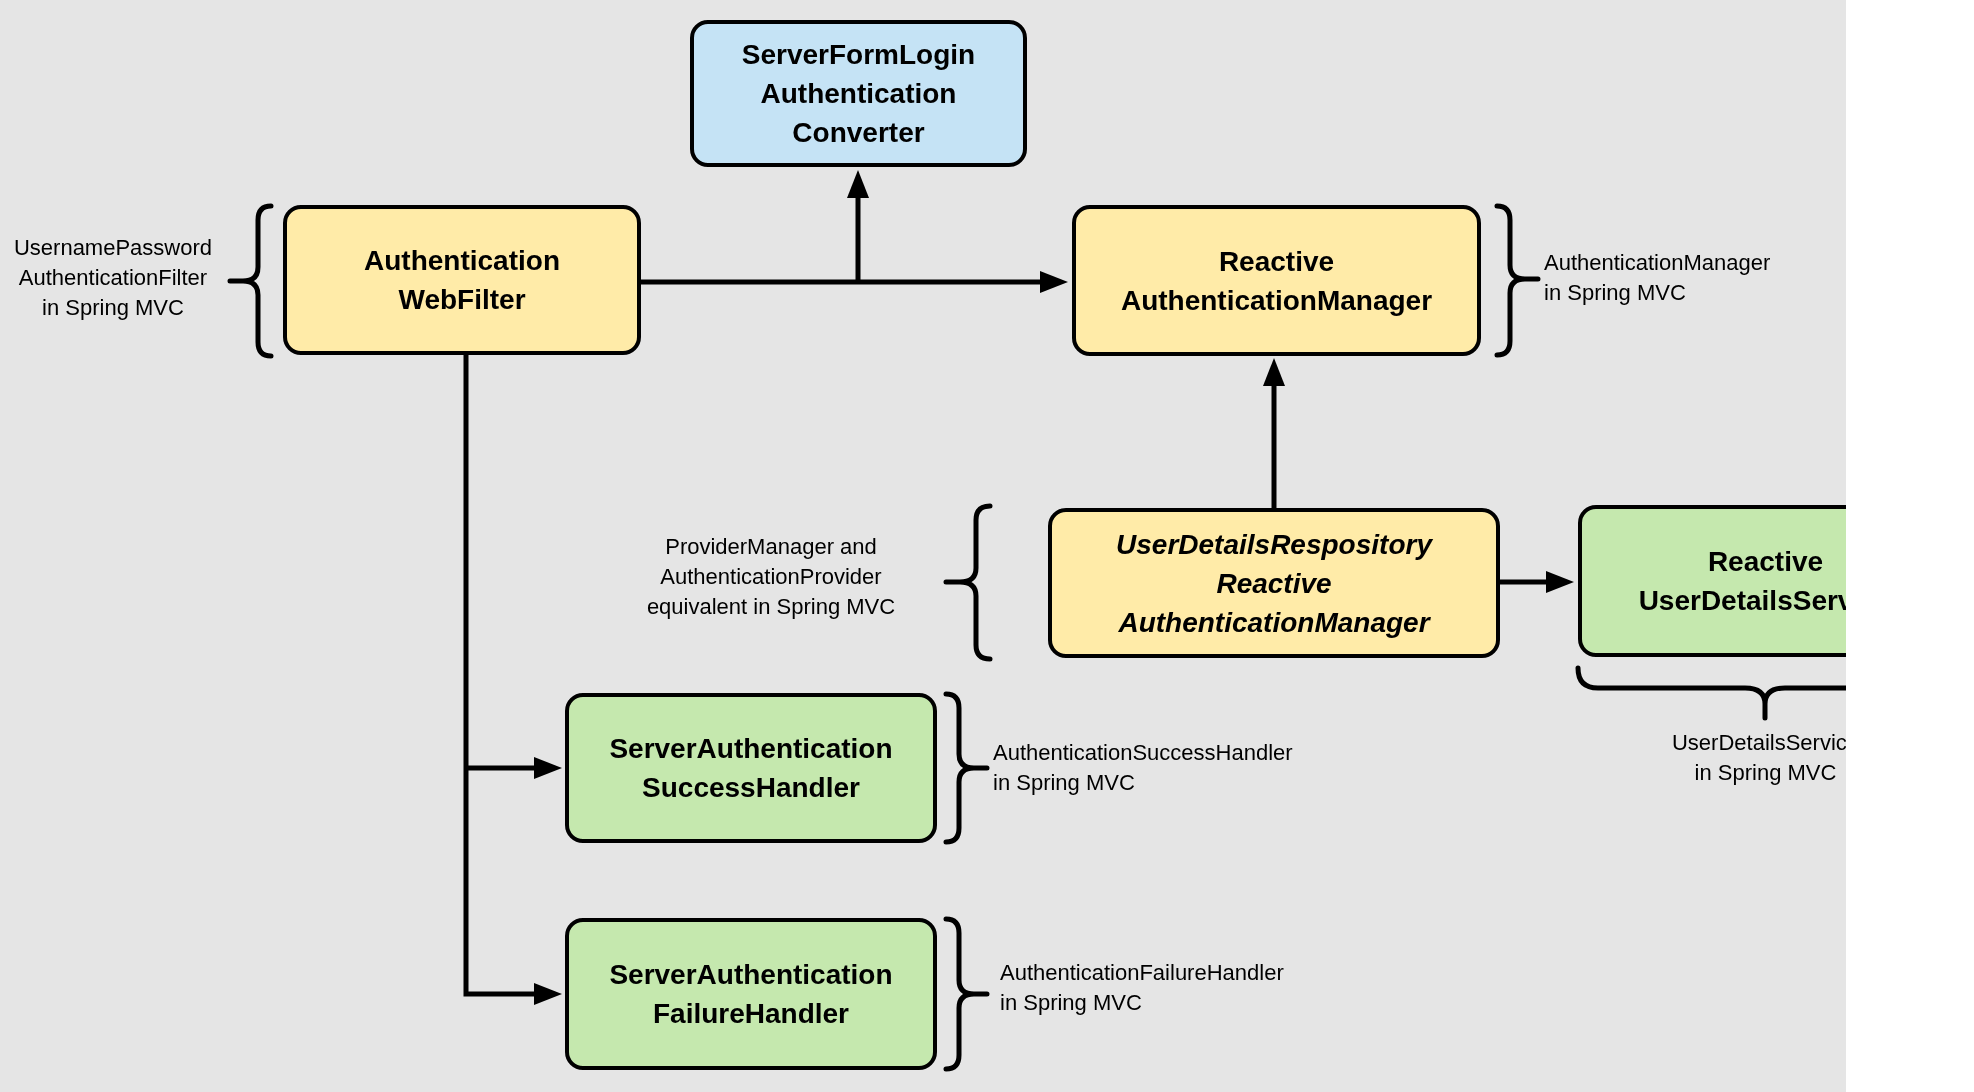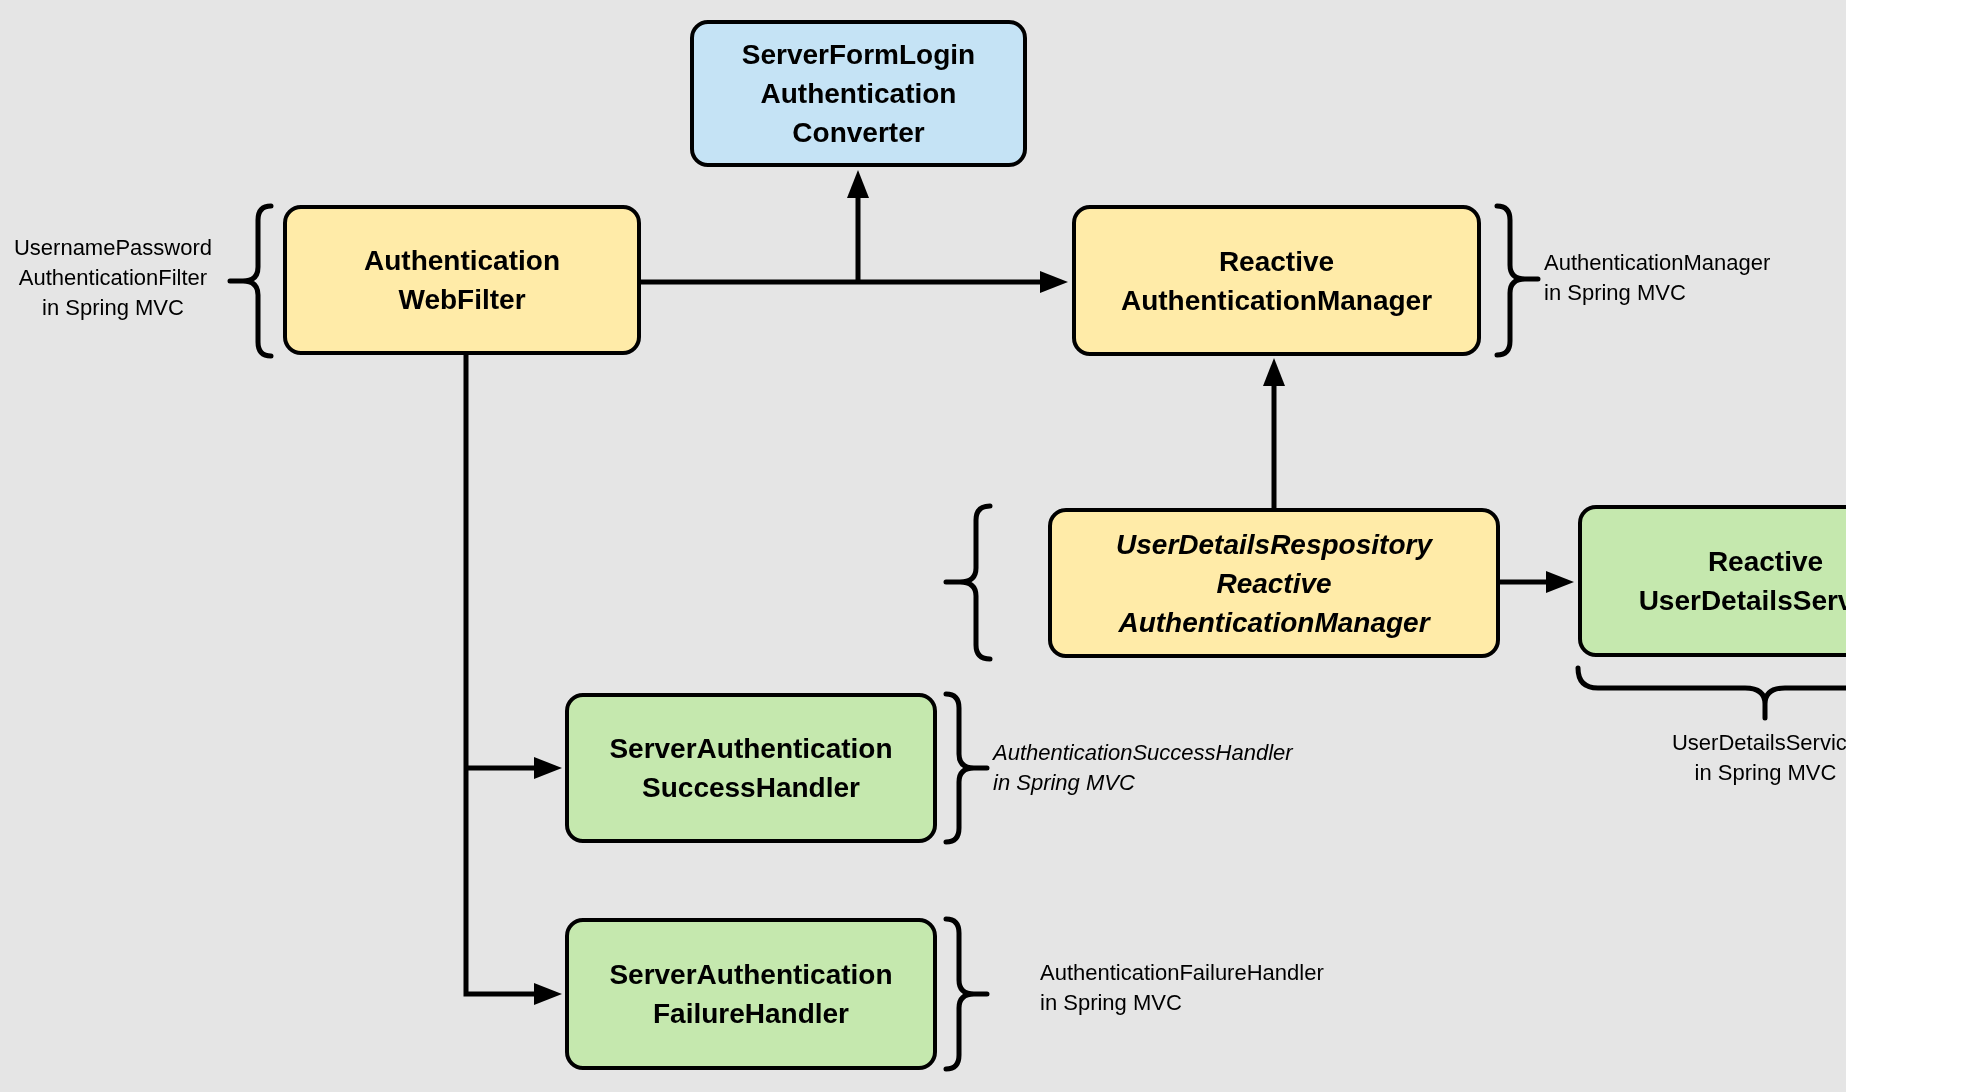--- a/index.html
+++ b/index.html
@@ -111,23 +111,26 @@
 FailureHandler</span>
   </div>
 
   <div class="ann right" style="left:0px; top:233px; width:226px;">UsernamePassword
 AuthenticationFilter
 in Spring MVC</div>
 
   <div class="ann left" style="left:1544px; top:248px; width:400px;">AuthenticationManager
 in Spring MVC</div>
 
+  <div class="ann right" style="left:600px; top:532px; width:342px;">ProviderManager and
+AuthenticationProvider
+equivalent in Spring MVC</div>
 
-  <div class="ann left" style="left:993px; top:738px; width:420px;font-style:italic;">AuthenticationSuccessHandler
+  <div class="ann left" style="left:993px; top:738px; width:420px;">AuthenticationSuccessHandler
 in Spring MVC</div>
 
-  <div class="ann left" style="left:1040px; top:958px; width:420px;">AuthenticationFailureHandler
+  <div class="ann left" style="left:1000px; top:958px; width:420px;">AuthenticationFailureHandler
 in Spring MVC</div>
 
   <div class="ann center" style="left:1578px; top:728px; width:375px;">UserDetailsService
 in Spring MVC</div>
 
 </div>
 
 </body></html>

